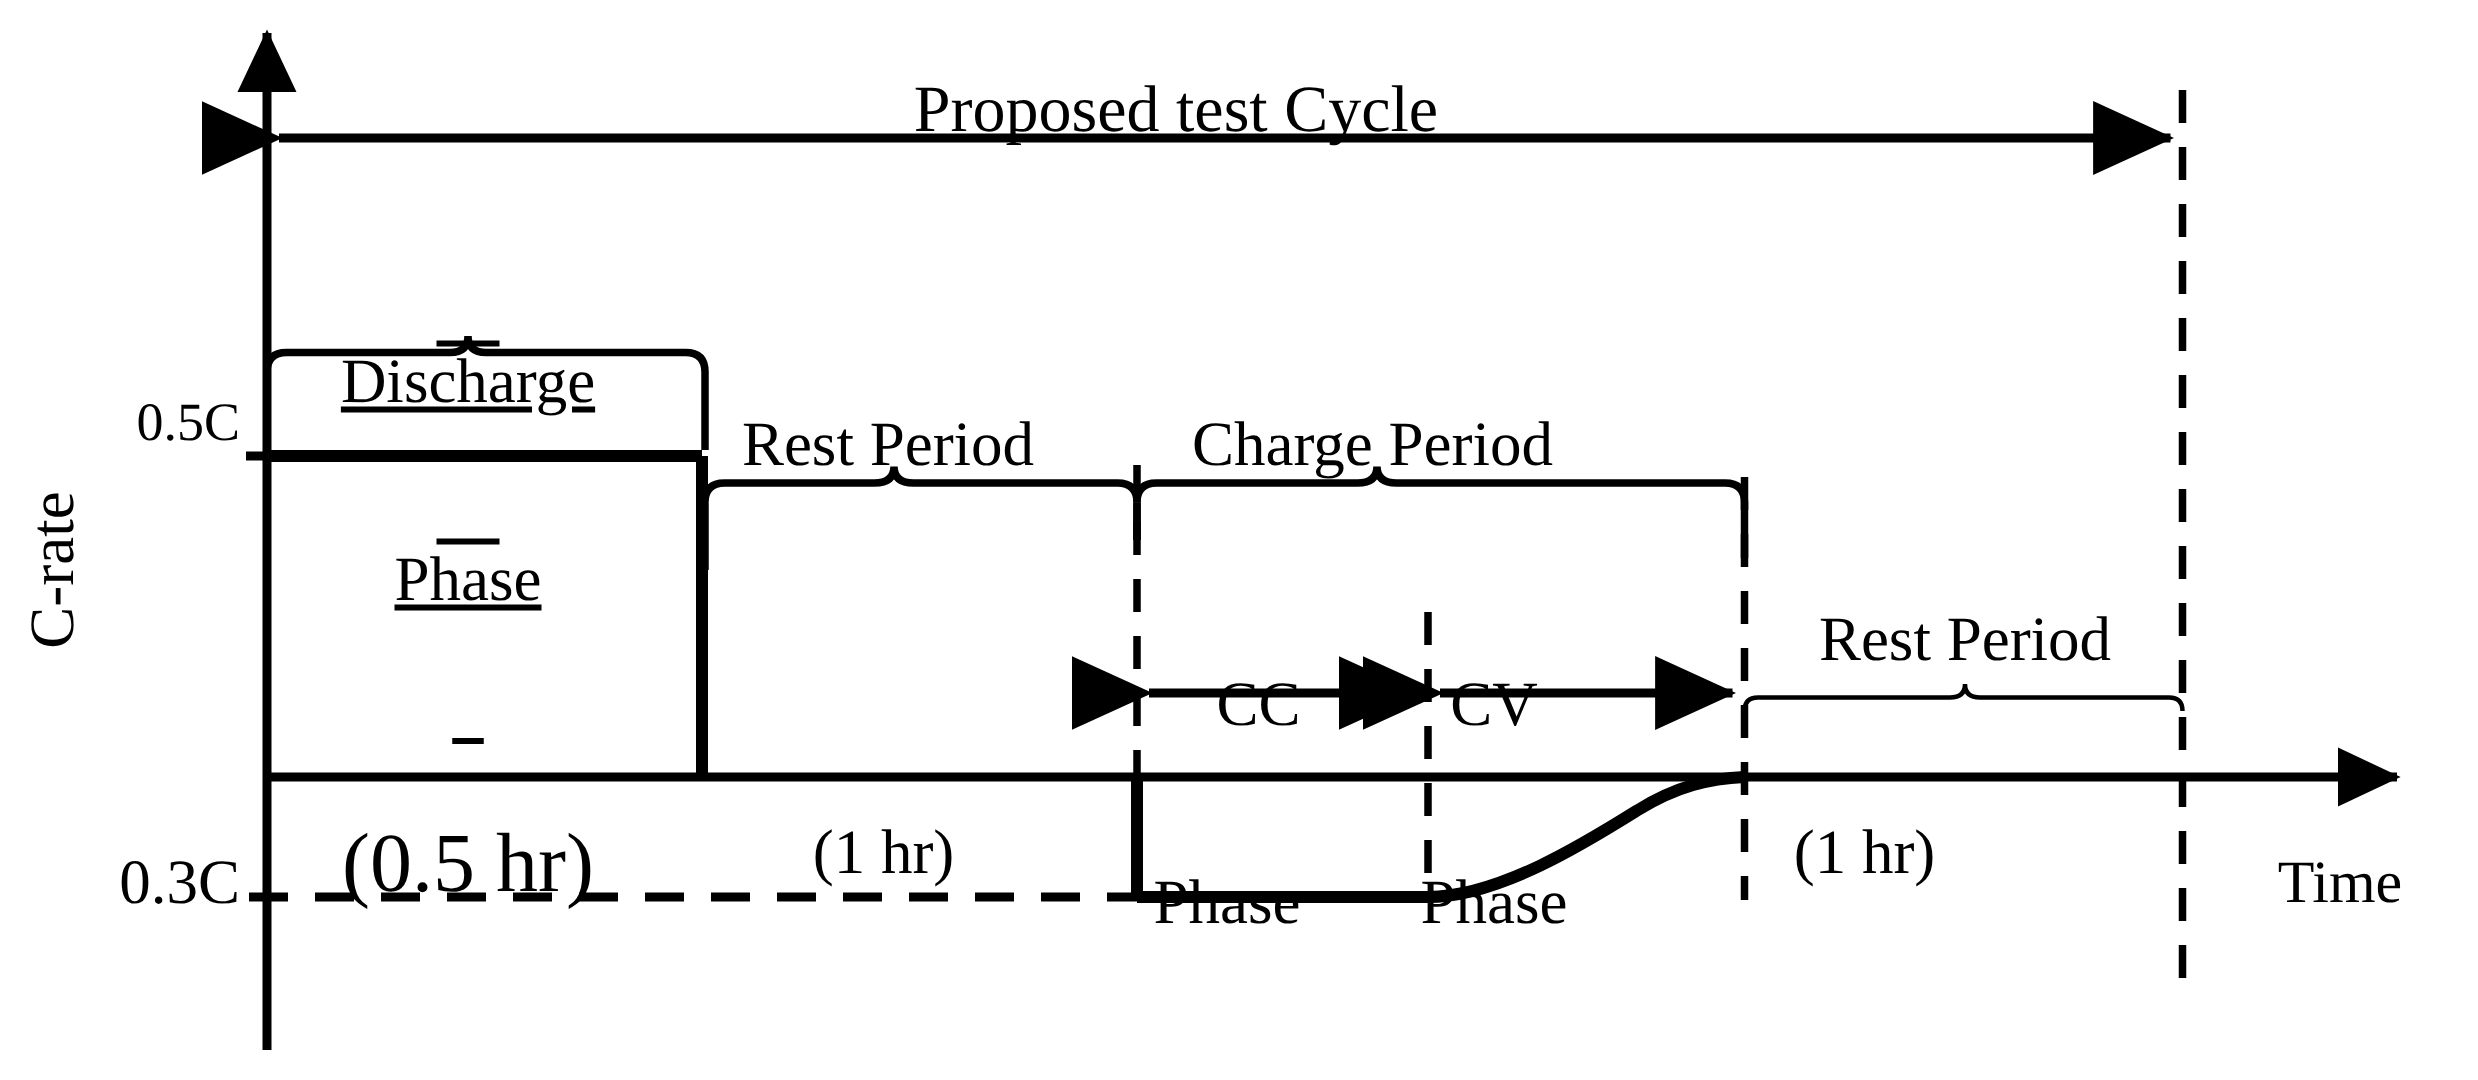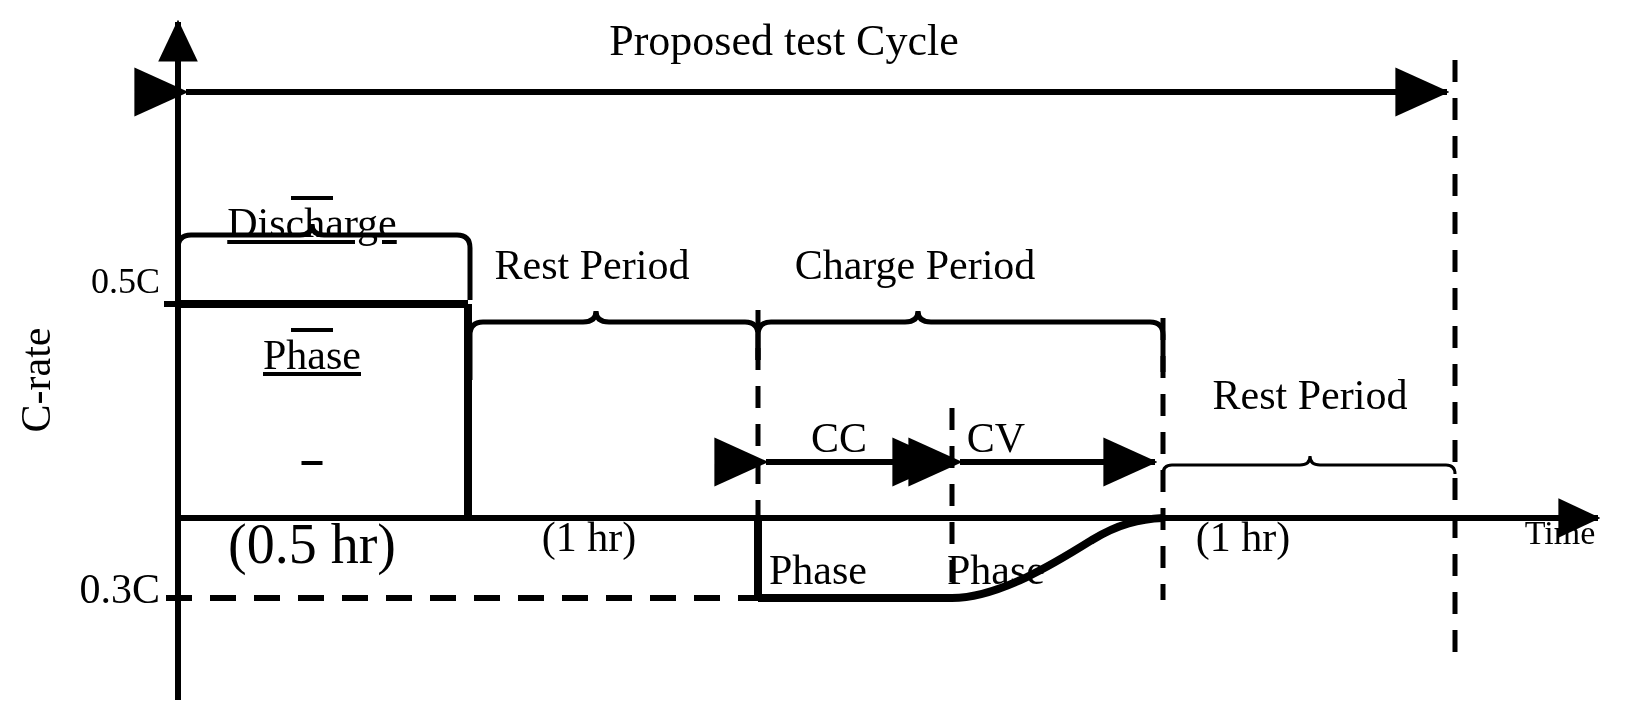--- a/index.html
+++ b/index.html
@@ -25,32 +25,32 @@
     height: 720px;
   }
   .lbl {
     position: absolute;
     font-family: "Liberation Serif", "DejaVu Serif", serif;
     color: #000000;
     white-space: pre;
     line-height: 1.05;
     text-align: center;
   }
-  .lbl-center { transform: translateX(-50%); }
+  .lbl-center { transform: translateX(-50%); margin-top: 32px; }
   .t-title     { font-size: 44px; left: 784px; top: 18px; }
   .t-discharge { font-size: 42px; left: 312px; top: 113px; text-decoration: underline; }
   .t-rest1     { font-size: 42px; left: 592px; top: 243px; }
   .t-charge    { font-size: 42px; left: 915px; top: 243px; }
   .t-cc        { font-size: 42px; left: 818px; top: 328px; text-align: right; }
   .t-cv        { font-size: 42px; left: 996px; top: 328px; }
   .t-rest2     { font-size: 42px; left: 1310px; top: 373px; }
   .t-05hr      { font-size: 56px; left: 312px; top: 515px; }
   .t-1hr       { font-size: 42px; left: 589px; top: 515px; }
   .t-1hr2      { font-size: 42px; left: 1243px; top: 515px; }
-  .t-time      { font-size: 34px; left: 1560px; top: 515px; }
+  .t-time      { font-size: 40px; left: 1560px; top: 535px; }
   .t-05c       { font-size: 36px; left: 160px; top: 263px; transform: translateX(-100%); }
   .t-03c       { font-size: 42px; left: 160px; top: 567px; transform: translateX(-100%); }
   .t-yaxis {
     font-size: 42px;
     left: 36px;
     top: 380px;
     transform: translate(-50%, -50%) rotate(-90deg);
     transform-origin: center center;
   }
 </style>

